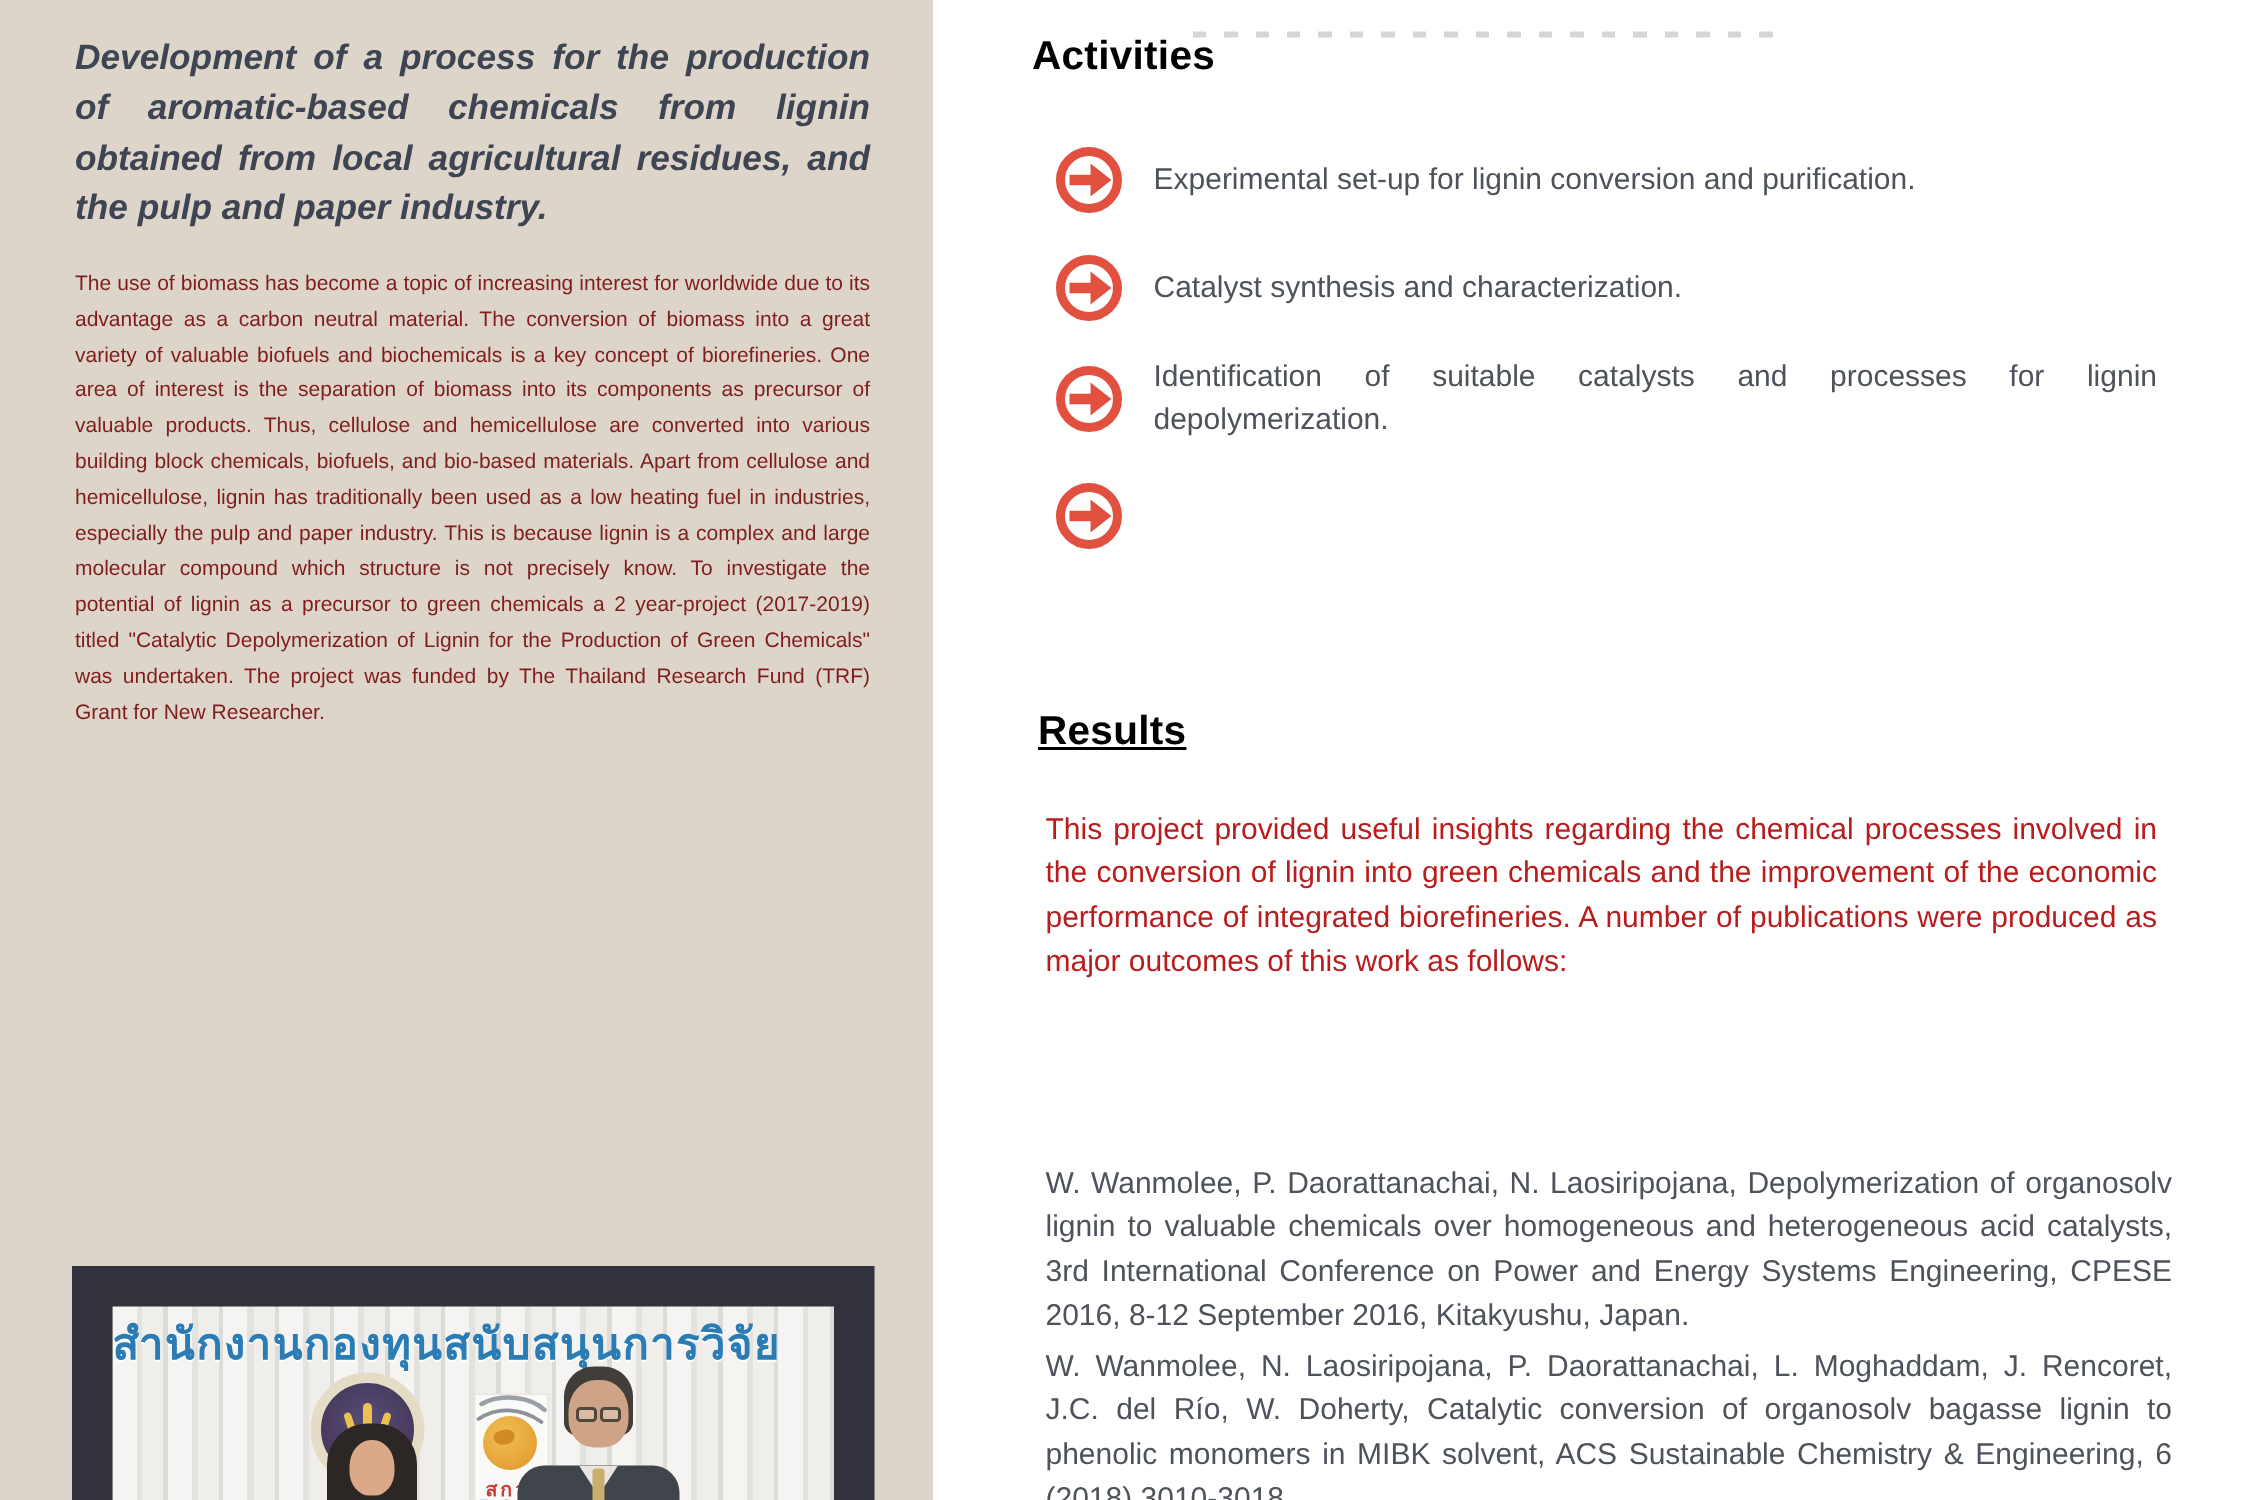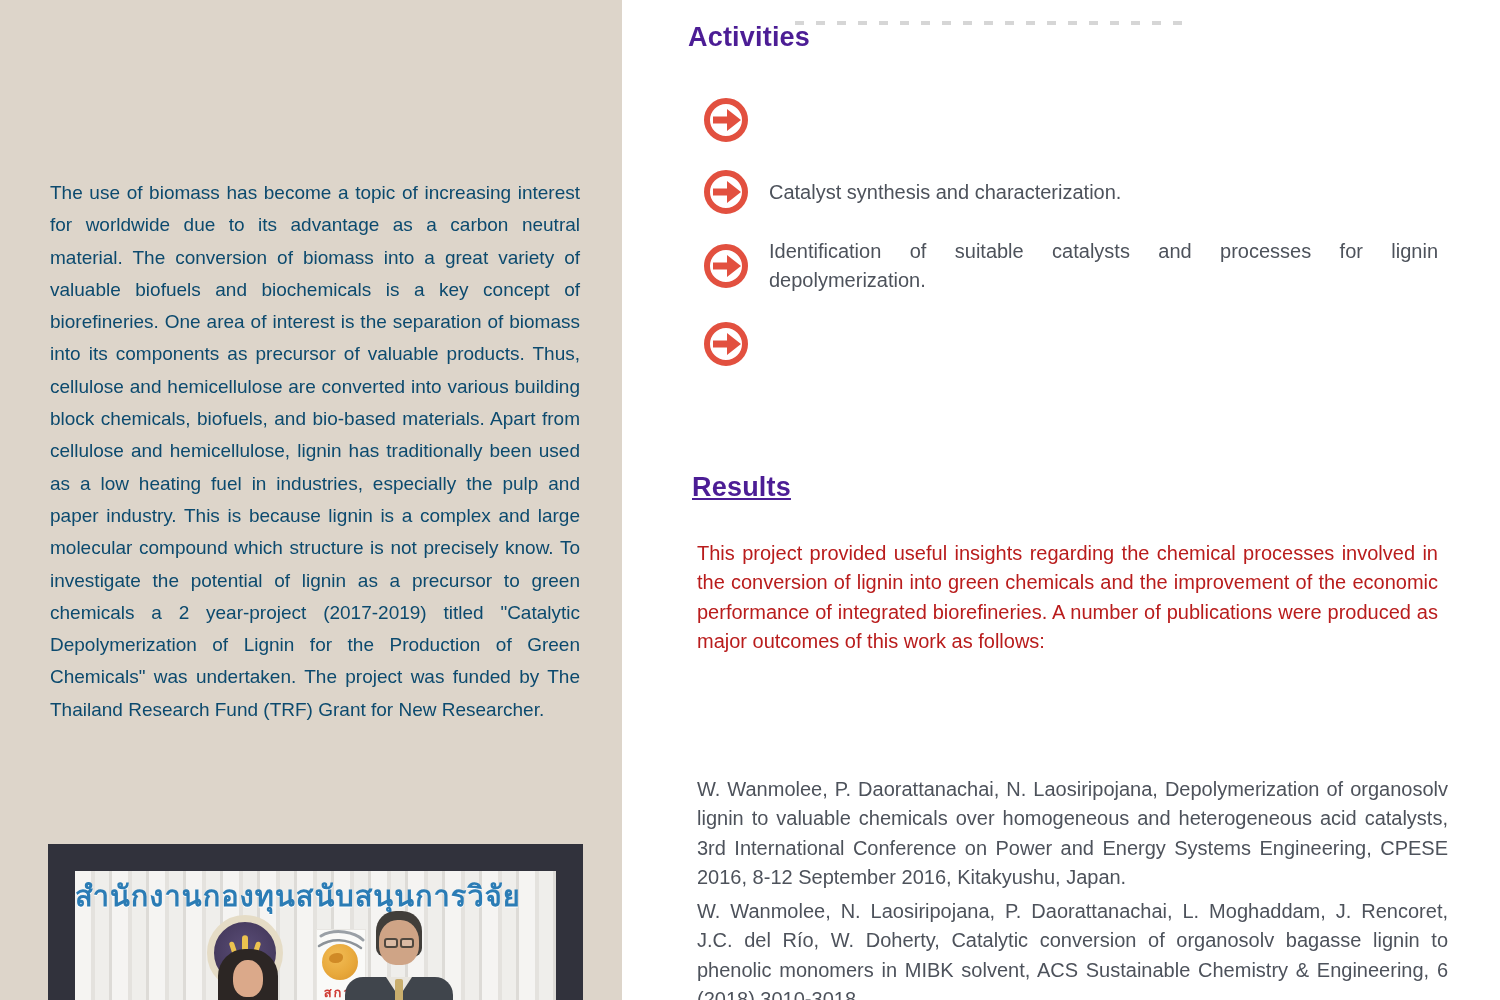--- a/index.html
+++ b/index.html
@@ -18,21 +18,21 @@
     background:#ddd5ca;
   }
   .project-title {
     position:absolute; left:50px; top:22px; width:530px;
     font-size:23.5px; font-weight:700; font-style:italic;
     color:#3e4452; line-height:1.42;
     text-align:justify;
   }
   .project-desc {
     position:absolute; left:50px; top:177px; width:530px;
-    font-size:19px; color:#0c4a6e; line-height:1.70;
+    font-size:14px; color:#7f1d1d; line-height:1.70;
     text-align:justify;
   }
 
   
   .photo-frame {
     position:absolute; left:48px; top:844px; width:535px; height:170px;
     background:#31323c;
   }
   .photo {
     position:absolute; left:27px; top:27px; width:481px; height:143px;
@@ -115,21 +115,21 @@
   
   .right-col { position:absolute; left:622px; top:0; width:878px; height:1000px; background:#ffffff; }
 
   .deco-dashes {
     position:absolute; left:173px; top:21px; width:397px; height:4px;
     background:repeating-linear-gradient(90deg, #d6d6d6 0 9px, transparent 9px 21px);
   }
 
   .section-heading {
     position:absolute;
-    font-size:27px; font-weight:700; color:#4c1d95; letter-spacing:.2px;text-align:right;
+    font-size:27px; font-weight:700; color:#000000; letter-spacing:.2px;text-align:right;
   }
   .heading-activities { left:66px; top:22px; }
   .heading-results    { left:70px; top:472px;text-decoration:underline; }
 
   .activity-item {
     position:absolute; left:81px; width:1356px;
     display:flex; align-items:center; gap:20px;
   }
   .activity-item .txt {
     width:669px;
@@ -151,20 +151,21 @@
     font-size:20px; color:#4d525b; line-height:1.47; text-align:justify;margin-top:42px; }
   .pub-1 { top:733px; }
   .pub-2 { top:855px; }
 </style>
 </head>
 <body>
 
 <div class="page">
 
   <aside class="left-col">
+    <h1 class="project-title">Development of a process for the production of aromatic-based chemicals from lignin obtained from local agricultural residues, and the pulp and paper industry.</h1>
     <p class="project-desc">The use of biomass has become a topic of increasing interest for worldwide due to its advantage as a carbon neutral material. The conversion of biomass into a great variety of valuable biofuels and biochemicals is a key concept of biorefineries. One area of interest is the separation of biomass into its components as precursor of valuable products. Thus, cellulose and hemicellulose are converted into various building block chemicals, biofuels, and bio-based materials. Apart from cellulose and hemicellulose, lignin has traditionally been used as a low heating fuel in industries, especially the pulp and paper industry. This is because lignin is a complex and large molecular compound which structure is not precisely know. To investigate the potential of lignin as a precursor to green chemicals a 2 year-project (2017-2019) titled "Catalytic Depolymerization of Lignin for the Production of Green Chemicals" was undertaken. The project was funded by The Thailand Research Fund (TRF) Grant for New Researcher.</p>
 
     <figure class="photo-frame">
       <div class="photo">
         <div class="photo-banner">สำนักงานกองทุนสนับสนุนการวิจัย</div>
 
         <div class="seal-purple">
           <div class="seal-flame">
             <div class="prong mid"></div>
               <div class="prong l"></div>
@@ -205,20 +206,21 @@
   <main class="right-col">
     <div class="deco-dashes"></div>
 
     <h2 class="section-heading heading-activities">Activities</h2>
 
     <div class="activity-item item-1">
       <svg class="arrow-icon" viewBox="0 0 46 46">
         <circle cx="23" cy="23" r="19" fill="#ffffff" stroke="#e2503f" stroke-width="6"></circle>
         <polygon points="10,19.5 24,19.5 24,12 38,23 24,34 24,26.5 10,26.5" fill="#e2503f"></polygon>
       </svg>
+      <div class="txt">Experimental set-up for lignin conversion and purification.</div>
     </div>
 
     <div class="activity-item item-2">
       <svg class="arrow-icon" viewBox="0 0 46 46">
         <circle cx="23" cy="23" r="19" fill="#ffffff" stroke="#e2503f" stroke-width="6"></circle>
         <polygon points="10,19.5 24,19.5 24,12 38,23 24,34 24,26.5 10,26.5" fill="#e2503f"></polygon>
       </svg>
       <div class="txt">Catalyst synthesis and characterization.</div>
     </div>
 

